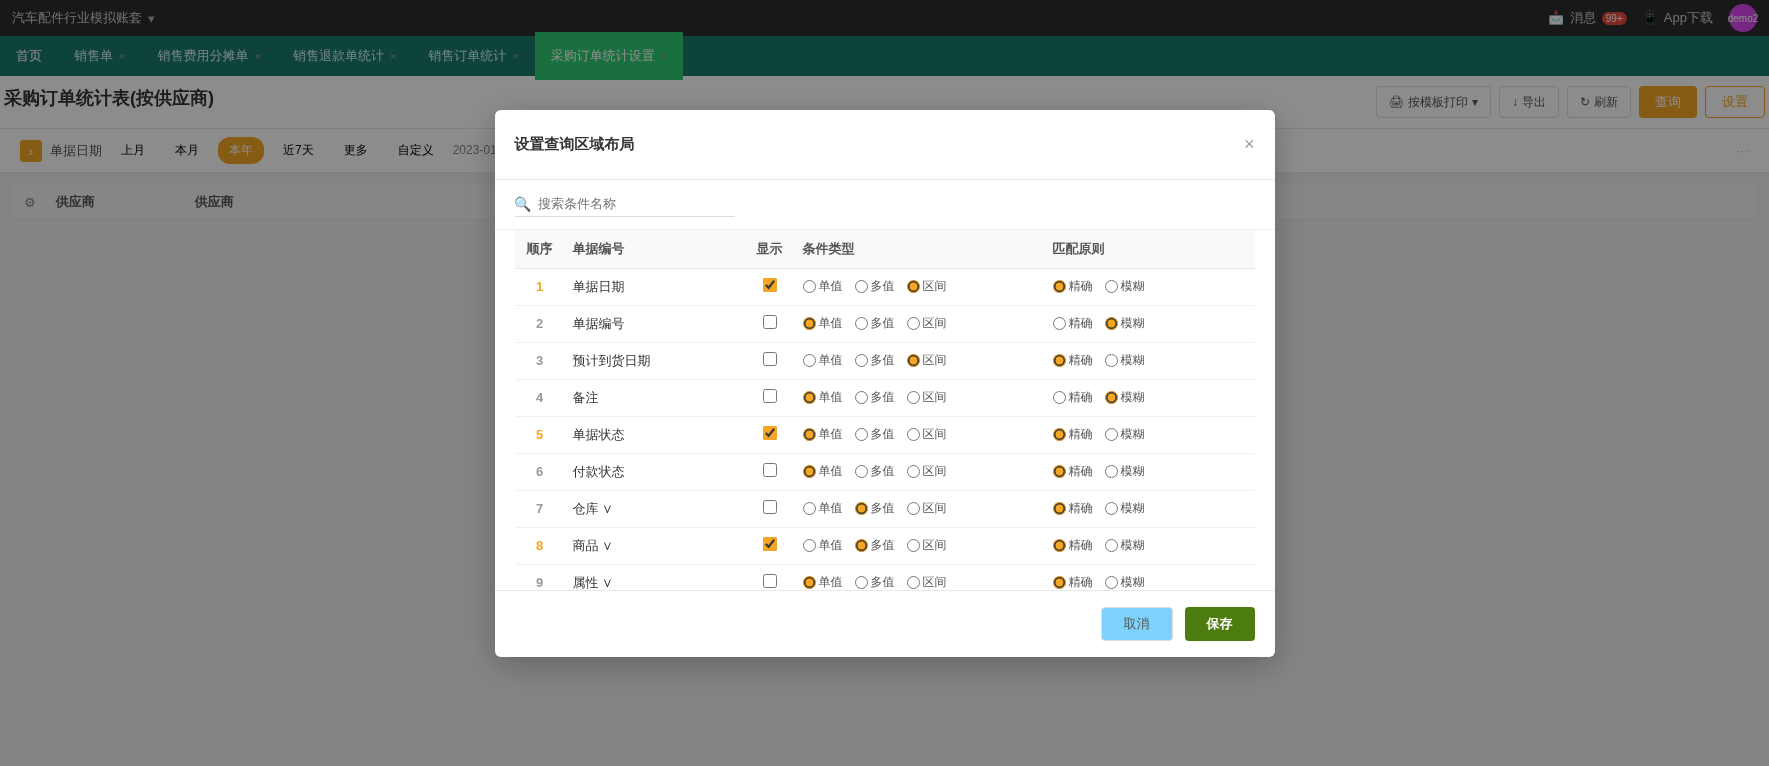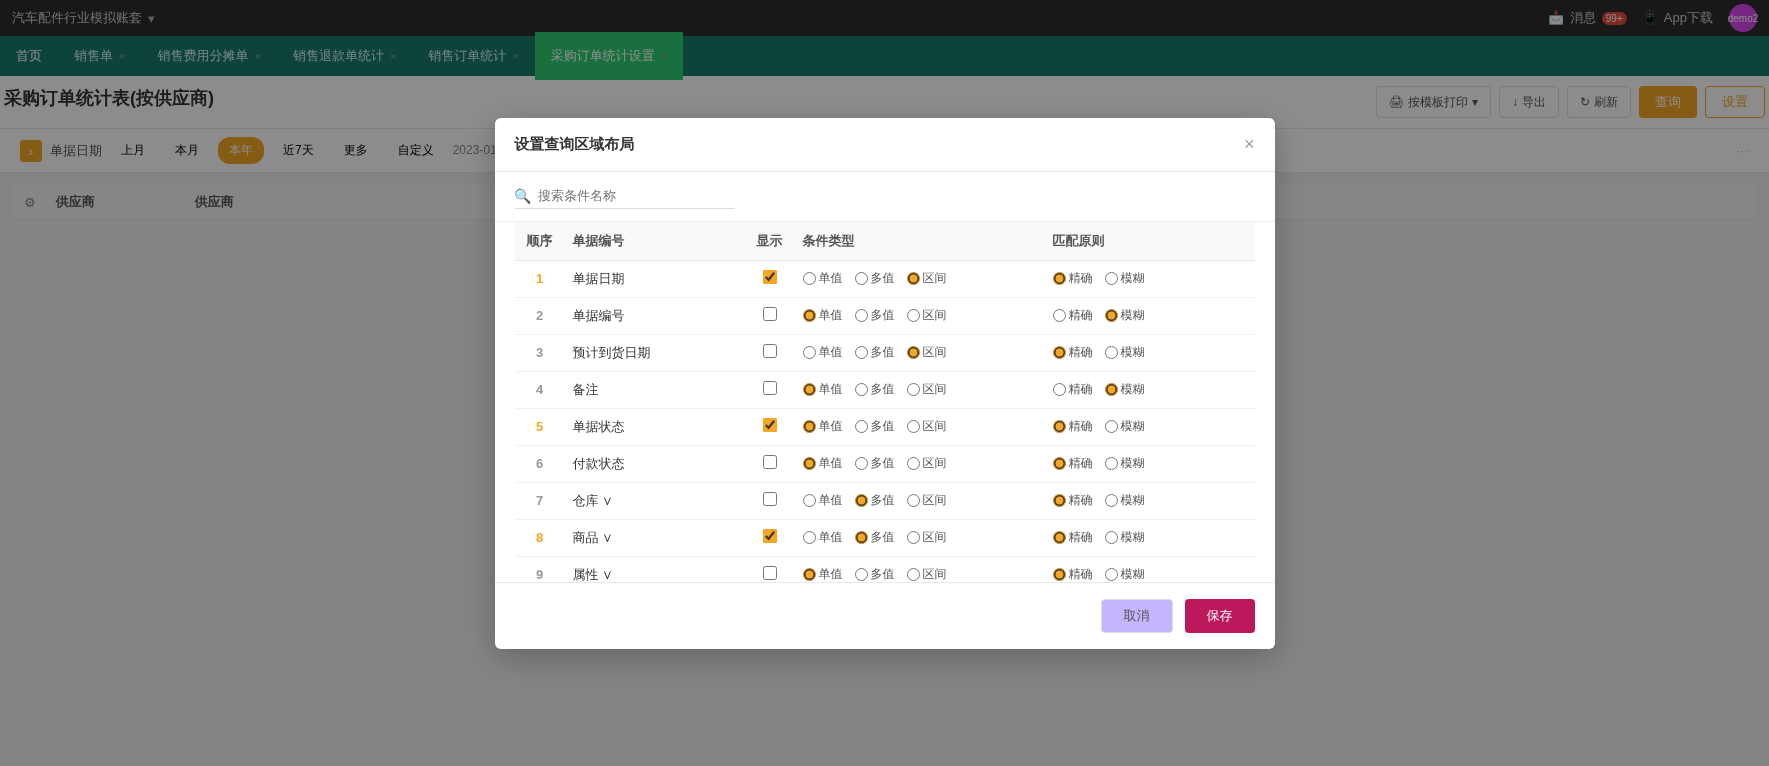--- a/index.html
+++ b/index.html
@@ -111,21 +111,21 @@
       width: 780px;
       max-height: 660px;
       box-shadow: 0 8px 32px rgba(0,0,0,0.25);
       display: flex;
       flex-direction: column;
     }
     .modal-header {
       display: flex;
       align-items: center;
       justify-content: space-between;
-      padding: 16px 20px;
+      padding: 24px 20px;
       border-bottom: 1px solid #e8e8e8;
     }
     .modal-title { font-size: 15px; font-weight: bold; color: #333; }
     .modal-close { cursor: pointer; color: #999; font-size: 18px; background: none; border: none; }
 
     
     .modal-tabs {
       display: flex;
       padding: 0 20px;
       border-bottom: 1px solid #e8e8e8;
@@ -201,22 +201,22 @@
     .radio-item input[type=radio] { accent-color: #f5a623; }
 
     
     .modal-footer {
       display: flex;
       justify-content: flex-end;
       gap: 12px;
       padding: 16px 20px;
       border-top: 1px solid #e8e8e8;
     }
-    .btn-cancel { padding: 7px 22px; border: 1px solid #ddd; background: #c4b5fd; border-radius: 4px; cursor: pointer; font-size: 13px; color: #555; }
-    .btn-save { padding: 7px 22px; border: none; background: #be185d; color: white; border-radius: 4px; cursor: pointer; font-size: 13px; font-weight: normal; }
+    .btn-cancel { padding: 7px 22px; border: 1px solid #ddd; background: #7dd3fc; border-radius: 4px; cursor: pointer; font-size: 13px; color: #555; }
+    .btn-save { padding: 7px 22px; border: none; background: #4d7c0f; color: white; border-radius: 4px; cursor: pointer; font-size: 13px; font-weight: bold; }
   </style>
 </head>
 <body>
 
 <div class="top-bar">
   <div class="top-bar-left">
     <span>汽车配件行业模拟账套</span>
     <span style="color:#aaa;">▾</span>
   </div>
   <div class="top-bar-right">

